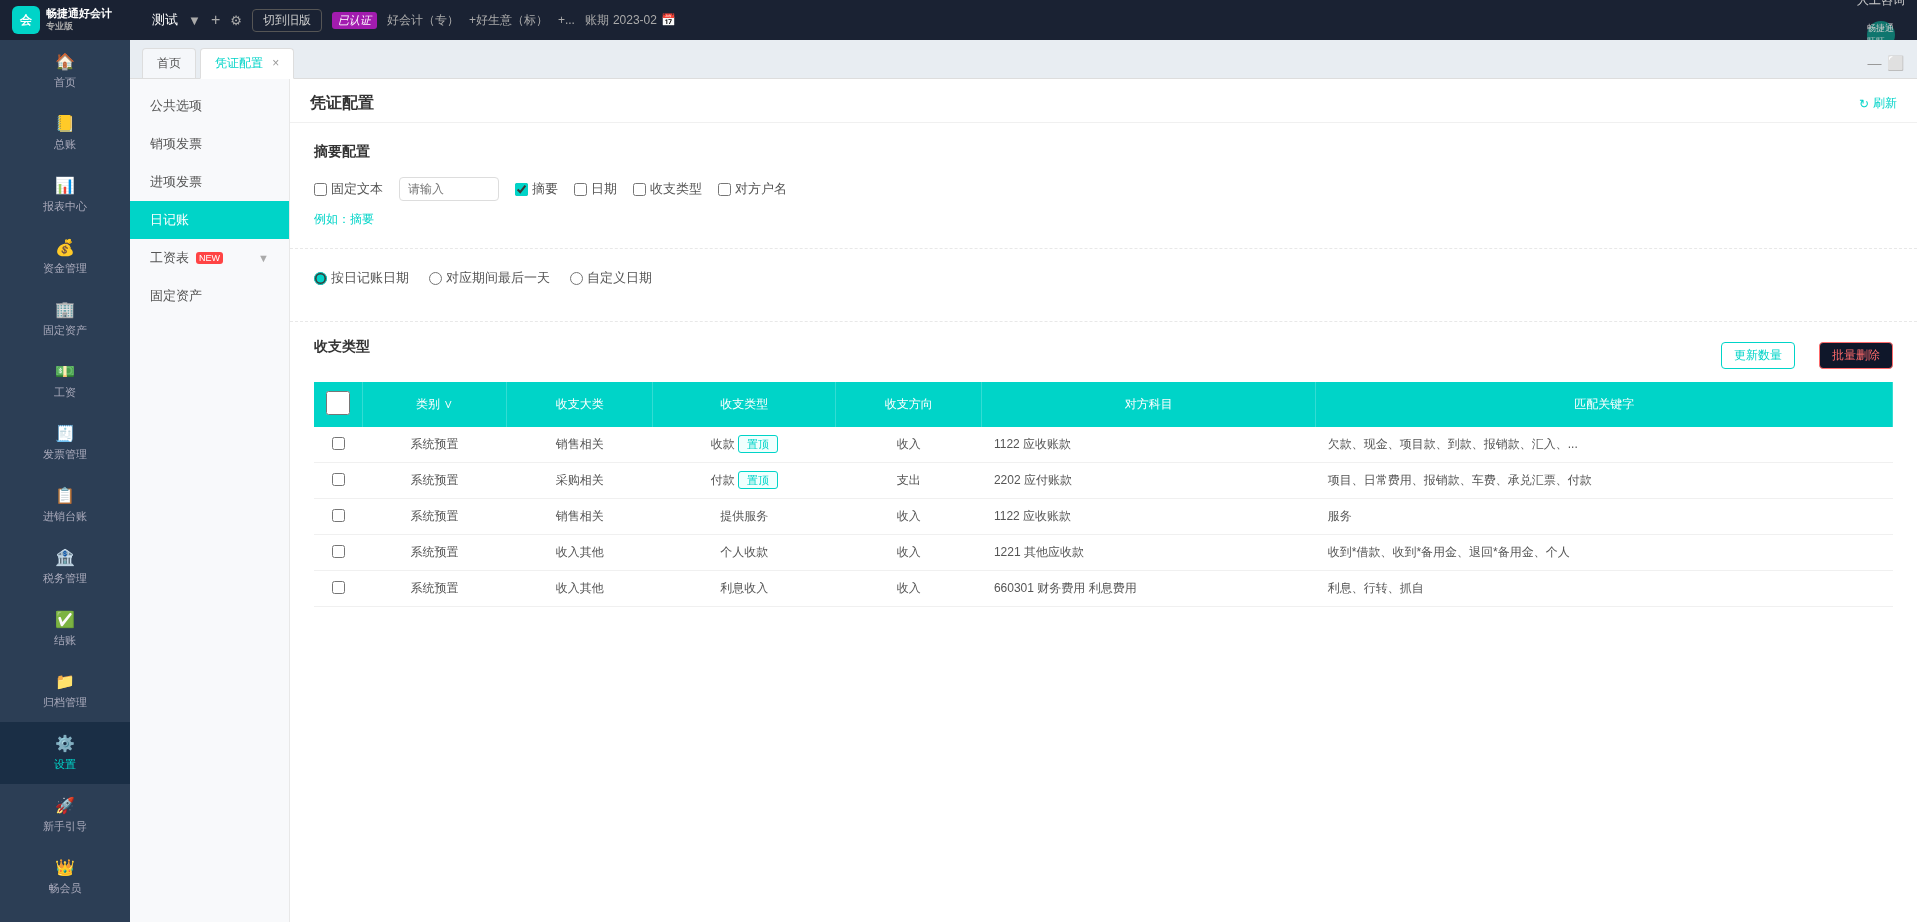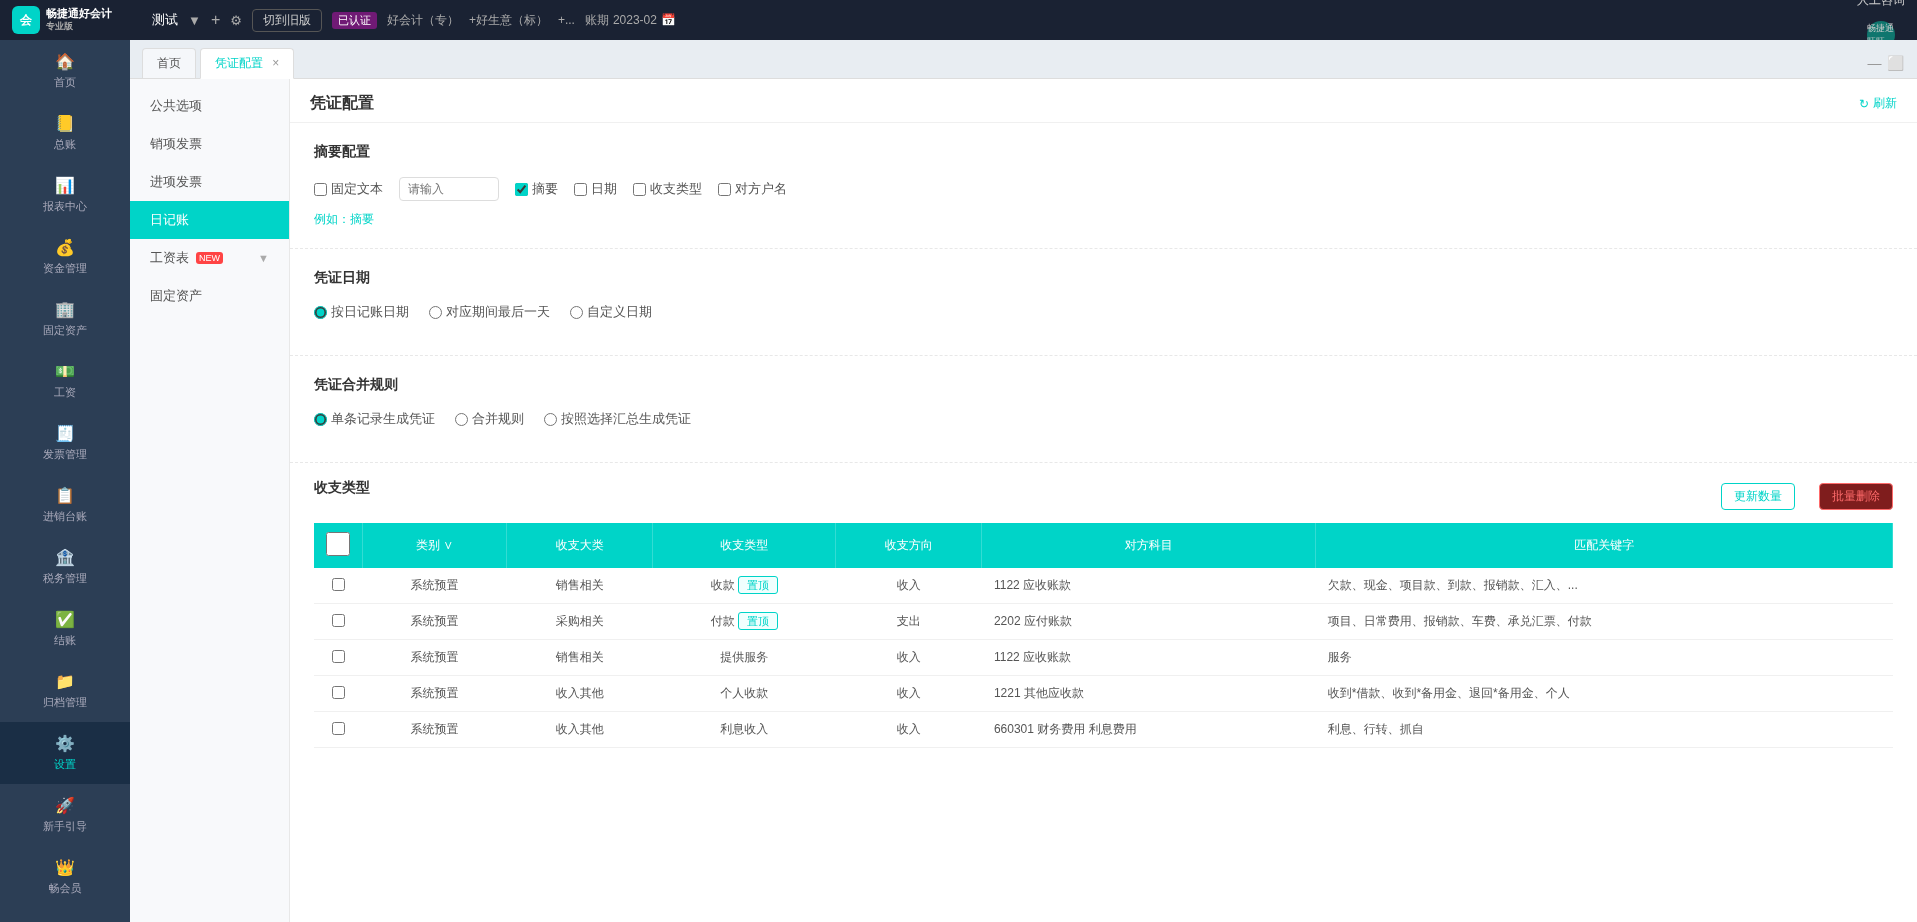--- a/index.html
+++ b/index.html
@@ -9,21 +9,21 @@
     .topbar { height: 40px; background: #1a2233; display: flex; align-items: center; padding: 0 12px; gap: 10px; flex-shrink: 0; }
     .topbar-logo { display: flex; align-items: center; gap: 6px; color: #00d4c8; font-size: 14px; font-weight: bold; width: 130px; }
     .topbar-logo .logo-icon { width: 28px; height: 28px; background: #00d4c8; border-radius: 6px; display: flex; align-items: center; justify-content: center; color: white; font-size: 12px; }
     .topbar-logo .logo-text { color: white; font-size: 11px; line-height: 1.2; }
     .topbar-logo .logo-sub { color: #aaa; font-size: 9px; }
     .topbar-company { color: white; font-size: 13px; }
     .topbar-arrow { color: #aaa; cursor: pointer; }
     .topbar-add { color: #aaa; cursor: pointer; font-size: 16px; }
     .topbar-settings { color: #aaa; cursor: pointer; }
     .topbar-switch-btn { background: transparent; border: 1px solid #555; color: #ccc; padding: 2px 10px; border-radius: 4px; cursor: pointer; font-size: 12px; }
-    .topbar-badge { background: #701a75; color: white; padding: 1px 6px; border-radius: 3px; font-size: 11px; }
+    .topbar-badge { background: #a21caf; color: white; padding: 1px 6px; border-radius: 3px; font-size: 11px; font-style: italic; }
     .topbar-period { color: #aaa; font-size: 12px; display: flex; align-items: center; gap: 4px; }
     .topbar-right { display: flex; align-items: center; gap: 12px; margin-left: auto; flex-direction: column; }
     .topbar-right span { color: #ccc; font-size: 12px; cursor: pointer; }
     .topbar-avatar { width: 28px; height: 28px; background: #0f766e; border-radius: 50%; display: flex; align-items: center; justify-content: center; color: white; font-size: 11px; }
 
     
     .main-layout { display: flex; flex: 1; overflow: hidden; }
 
     
     .sidebar { width: 130px; background: #2c3e55; display: flex; flex-direction: column; flex-shrink: 0; }
@@ -76,21 +76,21 @@
     .text-input { border: 1px solid #ddd; border-radius: 4px; padding: 4px 8px; font-size: 12px; color: #000000; width: 100px; }
 
     
     .example-text { color: #00d4c8; font-size: 12px; margin-top: 10px; }
 
     
     .table-section { padding: 16px 24px; }
     .table-header-row { display: flex; justify-content: space-between; align-items: center; margin-bottom: 10px; }
     .table-actions { display: flex; gap: 24px; }
     .btn-update { background: white; border: 1px solid #00d4c8; color: #00d4c8; padding: 4px 12px; border-radius: 4px; cursor: pointer; font-size: 12px; }
-    .btn-delete { background: #7f1d1d; border: 1px solid #ff6b6b; color: #ff6b6b; padding: 4px 12px; border-radius: 4px; cursor: pointer; font-size: 12px; }
+    .btn-delete { background: #0f172a; border: 1px solid #ff6b6b; color: #ff6b6b; padding: 4px 12px; border-radius: 4px; cursor: pointer; font-size: 12px; }
 
     
     .data-table { width: 100%; border-collapse: collapse; font-size: 12px; }
     .data-table thead tr { background: #00d4c8; color: white; }
     .data-table thead th { padding: 9px 12px; text-align: center; border-right: 1px solid rgba(255,255,255,0.2); font-weight: normal; }
     .data-table tbody tr { border-bottom: 1px solid #f0f0f0; }
     .data-table tbody td { padding: 9px 12px; text-align: center; color: #555; }
     .data-table tbody td.left { text-align: left; }
     .check-col { width: 40px; }
     .badge-top { background: #f0fffe; border: 1px solid #00d4c8; color: #00d4c8; padding: 2px 8px; border-radius: 3px; font-size: 11px; cursor: pointer; }
@@ -263,54 +263,36 @@
             </label>
             <label class="checkbox-label">
               <input type="checkbox" class="checkbox-input" style="">
               <span>对方户名</span>
             </label>
           </div>
           <div class="example-text">例如：摘要</div>
         </div>
 
         <div class="section">
-          <div class="section-title">凭证日期</div>
           <div class="radio-group">
             <label class="radio-label">
               <input type="radio" name="voucher_date" class="radio-input" checked="" style="">
               <span>按日记账日期</span>
             </label>
             <label class="radio-label">
               <input type="radio" name="voucher_date" class="radio-input" style="">
               <span>对应期间最后一天</span>
             </label>
             <label class="radio-label">
               <input type="radio" name="voucher_date" class="radio-input" style="">
               <span>自定义日期</span>
             </label>
           </div>
         </div>
 
-        <div class="section">
-          <div class="section-title">凭证合并规则</div>
-          <div class="radio-group">
-            <label class="radio-label">
-              <input type="radio" name="merge_rule" class="radio-input" checked="" style="">
-              <span>单条记录生成凭证</span>
-            </label>
-            <label class="radio-label">
-              <input type="radio" name="merge_rule" class="radio-input" style="">
-              <span>合并规则</span>
-            </label>
-            <label class="radio-label">
-              <input type="radio" name="merge_rule" class="radio-input" style="">
-              <span>按照选择汇总生成凭证</span>
-            </label>
-          </div>
-        </div>
 
         <div class="table-section">
           <div class="table-header-row">
             <span class="section-title">收支类型</span>
             <div class="table-actions">
               <button class="btn-update">更新数量</button>
               <button class="btn-delete">批量删除</button>
             </div>
           </div>
           <table class="data-table">

